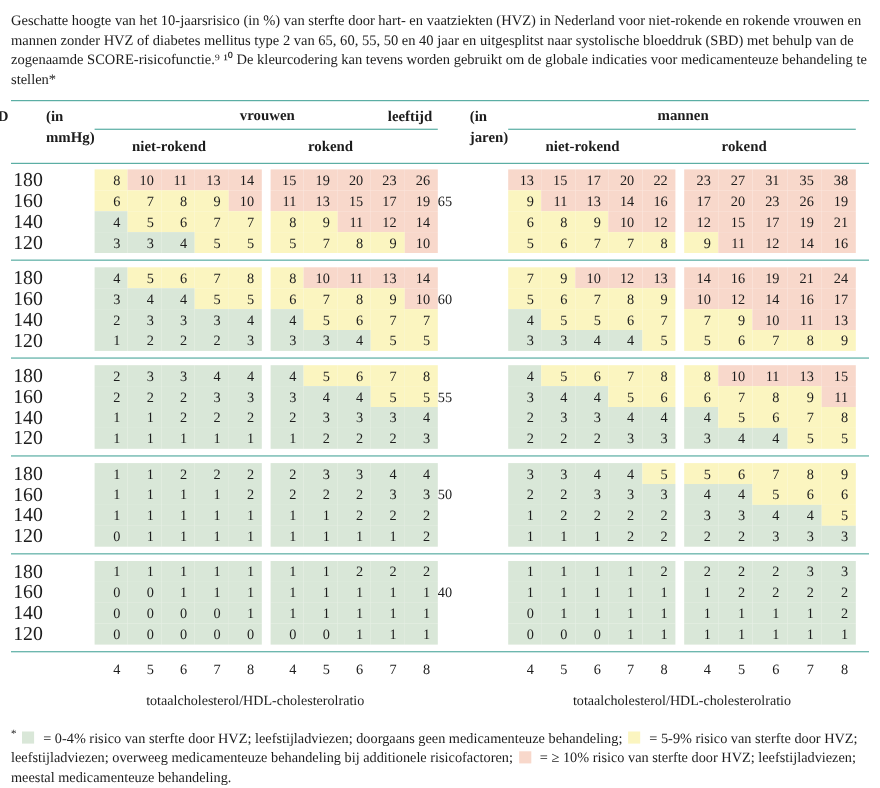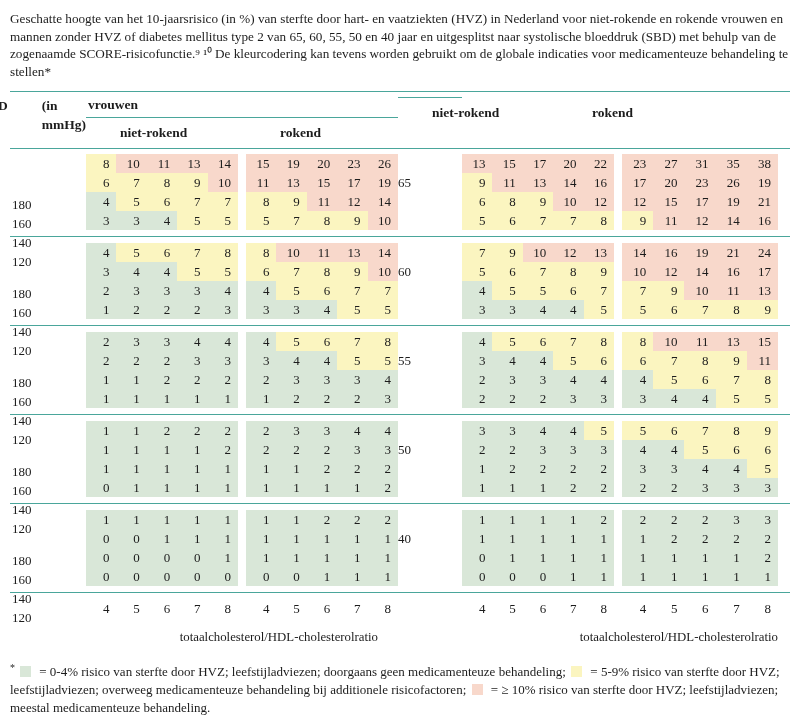--- a/index.html
+++ b/index.html
@@ -18,42 +18,42 @@
   }
   .page{padding:6px 10px 0 10px;}
   .caption{font-size:13.2px;line-height:1.34;margin:4px 0 10px 0;font-family:Liberation Serif, serif;}
   .rule{border-top:1.5px solid var(--teal);height:0;}
 
   
   .thead{display:grid;grid-template-columns:76px 312px 64px 316px;margin-top:5px;}
   .hd-corner,.hd-age{display:flex;justify-content:flex-end;
     font-weight:600;font-size:13.5px;line-height:1.4;padding-bottom:7px;gap:34px;}
   .hd-half{display:flex;flex-direction:column;}
-  .hd-sex{font-weight:600;font-size:13.5px;padding:0 0 4px 2px;}
+  .hd-sex{font-weight:600;font-size:13.5px;padding:0 0 4px 2px;text-align:center;}
   .hd-underline{border-top:1px solid var(--teal);}
   .hd-sub{display:grid;grid-template-columns:160px 1fr;font-weight:600;
     font-size:13.5px;padding:7px 0 7px 2px;margin-left:32px;}
 
   
   #table-body{margin-top:5px;}
   .trow{display:grid;grid-template-columns:76px 152px 8px 152px 64px 152px 8px 156px;height:19px;}
   .grp{display:grid;grid-template-columns:repeat(5,1fr);height:19px;}
   .cell{font-size:13px;text-align:right;padding-right:7px;line-height:19px;}
   .cell-g{background:var(--green);}
   .cell-y{background:var(--yellow);}
   .cell-r{background:var(--pink);}
-  .sbd-cell{font-size:13px;line-height:19px;padding-left:2px;margin-top:41px;}
+  .sbd-cell{font-size:18px;line-height:19px;padding-left:2px;}
   .age-cell{font-size:13px;line-height:19px;}
   .block-sep{border-top:1px solid var(--teal);margin:6px 0;height:0;}
   .ratio-row{margin-top:1px;}
   .ratio-row .cell{background:none;}
 
   
   .labels-row{display:grid;grid-template-columns:76px 312px 64px 316px;margin-top:12px;}
-  .ratio-label{font-size:12.8px;text-align:right;}
+  .ratio-label{font-size:12.8px;text-align:center;}
   .ratio-label.w{padding-right:20px;}
 
   
   .legend{font-size:13px;line-height:1.38;margin:16px 0 0 0;}
   .legend-star{vertical-align:super;font-size:10px;margin-right:3px;}
   .swatch{display:inline-block;width:11px;height:11px;vertical-align:-1px;margin:0 5px 0 2px;}
   .sw-green{background:var(--green);}
   .sw-yellow{background:var(--yellow);}
   .sw-pink{background:var(--pink);}
 </style>
@@ -72,21 +72,26 @@
       <div>(in mmHg)</div>
     </div>
     <div class="hd-half">
       <div class="hd-sex">vrouwen</div>
       <div class="hd-underline"></div>
       <div class="hd-sub">
         <div>niet-rokend</div>
         <div>rokend</div>
       </div>
     </div>
+    <div class="hd-age">
+      <div>leeftijd</div>
+      <div>(in jaren)</div>
+    </div>
     <div class="hd-half">
+      <div class="hd-sex">mannen</div>
       <div class="hd-underline"></div>
       <div class="hd-sub">
         <div>niet-rokend</div>
         <div>rokend</div>
       </div>
     </div>
   </div>
 
   <div class="rule"></div>
 

